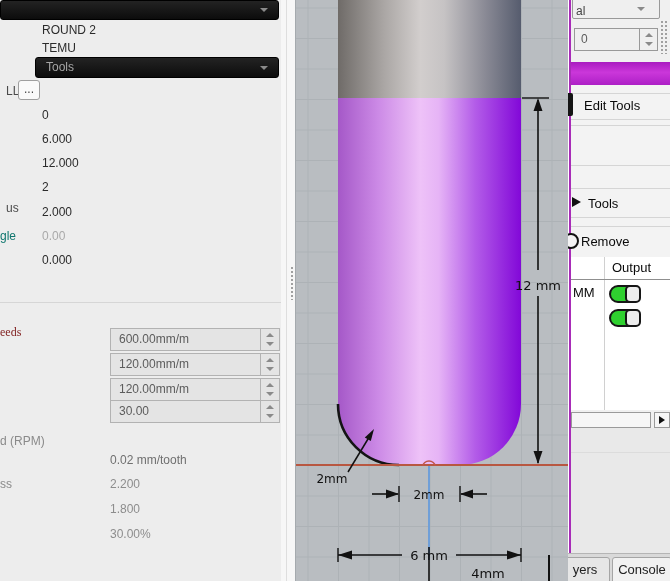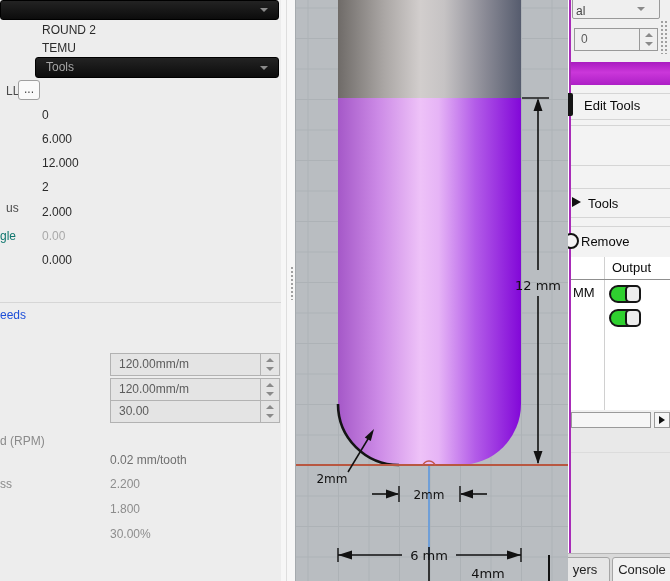--- a/index.html
+++ b/index.html
@@ -69,22 +69,29 @@
 
     <div class="abs dlbl" style="left:0;top:201px;">us</div>
     <div class="abs val" style="left:42px;top:205px;">2.000</div>
 
     <div class="abs lbl" style="left:0;top:229px;">gle</div>
     <div class="abs gval" style="left:42px;top:229px;">0.00</div>
 
     <div class="abs val" style="left:42px;top:253px;">0.000</div>
 
     <div class="abs hline" style="left:0;top:302px;width:281px;"></div>
-    <div class="abs lbl" style="left:0;top:308px;color:#1d4ed8;">eeds</div>
-
+    <div class="abs lbl" style="left:0;top:325px;color:#7f1d1d;font-family:Liberation Serif, serif;">eeds</div>
+
+    <div class="abs spin" style="left:110px;top:328px;width:168px;height:21px;">
+      <span class="stxt">600.00mm/m</span>
+      <span class="spinbtn">
+          <i class="aru"></i>
+          <i class="ard"></i>
+        </span>
+    </div>
     <div class="abs spin" style="left:110px;top:353px;width:168px;height:21px;">
       <span class="stxt">120.00mm/m</span>
       <span class="spinbtn">
           <i class="aru"></i>
           <i class="ard"></i>
         </span>
     </div>
     <div class="abs spin" style="left:110px;top:378px;width:168px;height:21px;">
       <span class="stxt">120.00mm/m</span>
       <span class="spinbtn">

